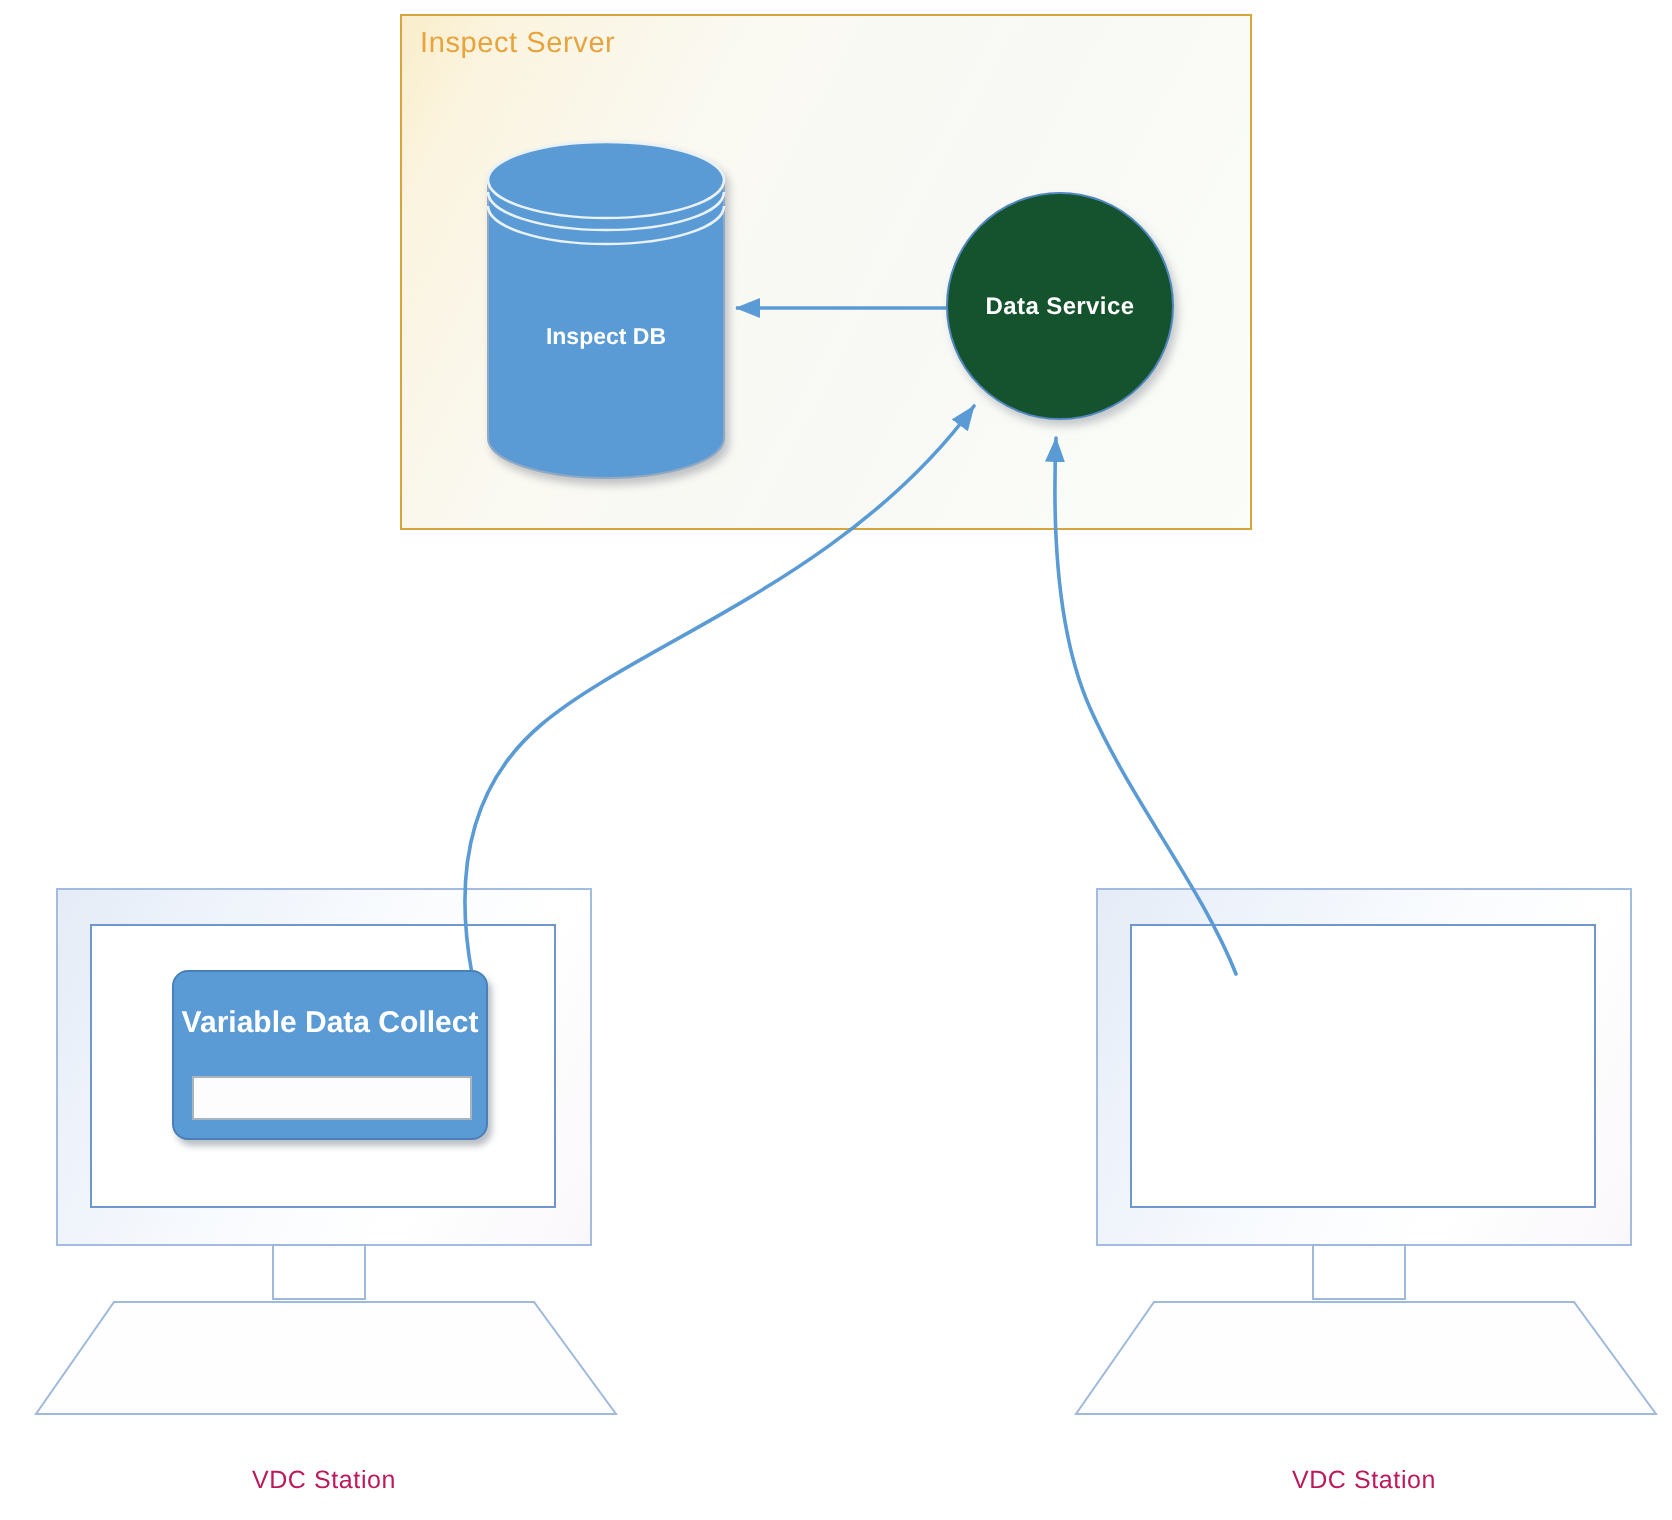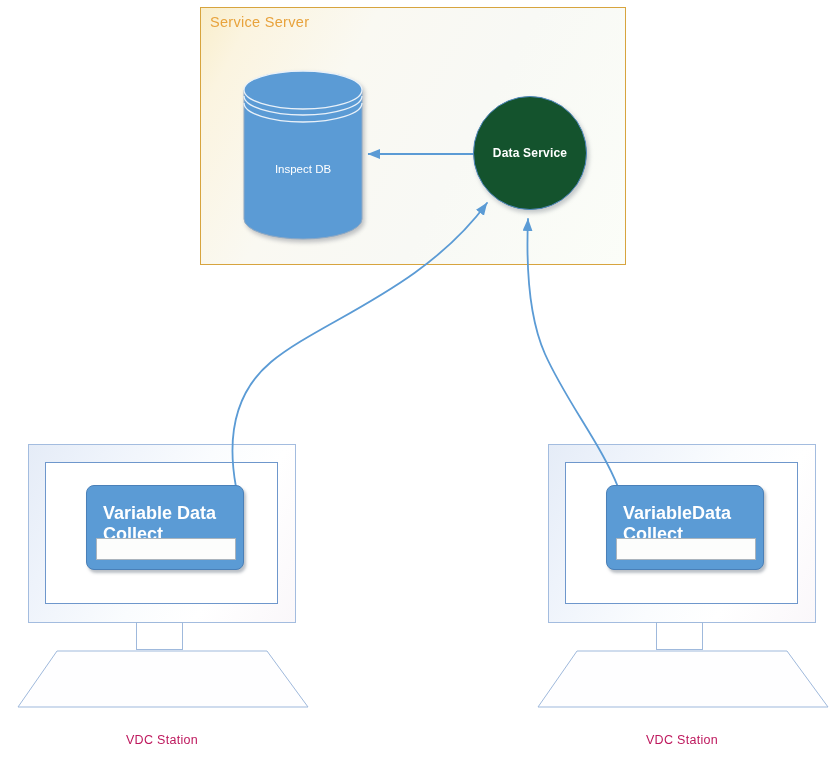--- a/index.html
+++ b/index.html
@@ -16,21 +16,21 @@
   }
   .server-label{
     position:absolute;left:9px;top:6px;
     font-size:14.5px;color:#E8A33D;letter-spacing:.3px;
   }
   
   .cylinder-wrap{position:absolute;left:242px;top:69px;width:122px;height:172px;}
   .cylinder-wrap svg{filter:drop-shadow(2px 3px 2px rgba(120,125,135,.45));}
   .cylinder-label{
     position:absolute;left:0;top:94px;width:122px;text-align:center;
-    color:#ffffff;font-weight:normal;font-size:11.5px;
+    color:#ffffff;font-weight:bold;font-size:11.5px;
   }
   
   .circle-node{
     position:absolute;left:473px;top:96px;width:114px;height:114px;border-radius:50%;
     background:#14532d;border:1px solid #4E86BD;box-sizing:border-box;
     display:flex;align-items:center;justify-content:center;
     box-shadow:2px 3px 4px rgba(115,122,133,.4);
   }
   .circle-node span{color:#ffffff;font-weight:bold;font-size:12px;letter-spacing:.2px;}
   
@@ -47,41 +47,41 @@
     position:absolute;width:47px;height:28px;box-sizing:border-box;
     border:1px solid #9FB9DC;background:#ffffff;
   }
   .monitor-base{position:absolute;width:300px;height:62px;}
   .app-box{
     position:absolute;width:158px;height:85px;box-sizing:border-box;
     background:#5B9BD5;border:1px solid #4A80B8;border-radius:8px;
     box-shadow:2px 3px 3px rgba(120,130,142,.5);
   }
   .app-box-label{
-    position:absolute;left:0;top:17px;width:100%;
-    color:#ffffff;font-weight:bold;font-size:18px;margin-left:16px;
+    position:absolute;left:0;top:17px;width:100%;text-align:center;
+    color:#ffffff;font-weight:bold;font-size:15px;
   }
   .app-input{
     position:absolute;left:9px;top:52px;width:140px;height:22px;box-sizing:border-box;
     background:#FCFDFC;border:1px solid #AAB4BD;
   }
   .station-label{
     position:absolute;width:268px;text-align:center;top:733px;
     color:#be185d;font-size:12.5px;letter-spacing:.3px;
   }
   
   .connector-layer{position:absolute;left:0;top:0;pointer-events:none;}
 </style>
 </head>
 <body>
 
 <div class="canvas">
 
   <div class="server-box">
-    <span class="server-label">Service Server</span>
+    <span class="server-label">Inspect Server</span>
   </div>
 
   <div class="monitor-frame" style="left:28px;top:444px;"></div>
   <div class="monitor-neck" style="left:136px;top:622px;"></div>
   <svg class="monitor-base" style="left:14px;top:648px;" viewBox="0 0 300 62">
     <polygon points="43,3 253,3 294,59 4,59" fill="#FEFEFF" stroke="#9FB9DC" stroke-width="1"></polygon>
   </svg>
   <div class="monitor-screen" style="left:45px;top:462px;"></div>
 
   <div class="monitor-frame" style="left:548px;top:444px;"></div>
@@ -114,21 +114,17 @@
 
   <div class="circle-node">
     <span>Data Service</span>
   </div>
 
   <div class="app-box" style="left:86px;top:485px;">
     <div class="app-box-label">Variable Data Collect</div>
     <div class="app-input"></div>
   </div>
 
-  <div class="app-box" style="left:606px;top:485px;">
-    <div class="app-box-label">VariableData Collect</div>
-    <div class="app-input"></div>
-  </div>
 
   <div class="station-label" style="left:28px;">VDC Station</div>
   <div class="station-label" style="left:548px;">VDC Station</div>
 
 </div>
 
 </body></html>

